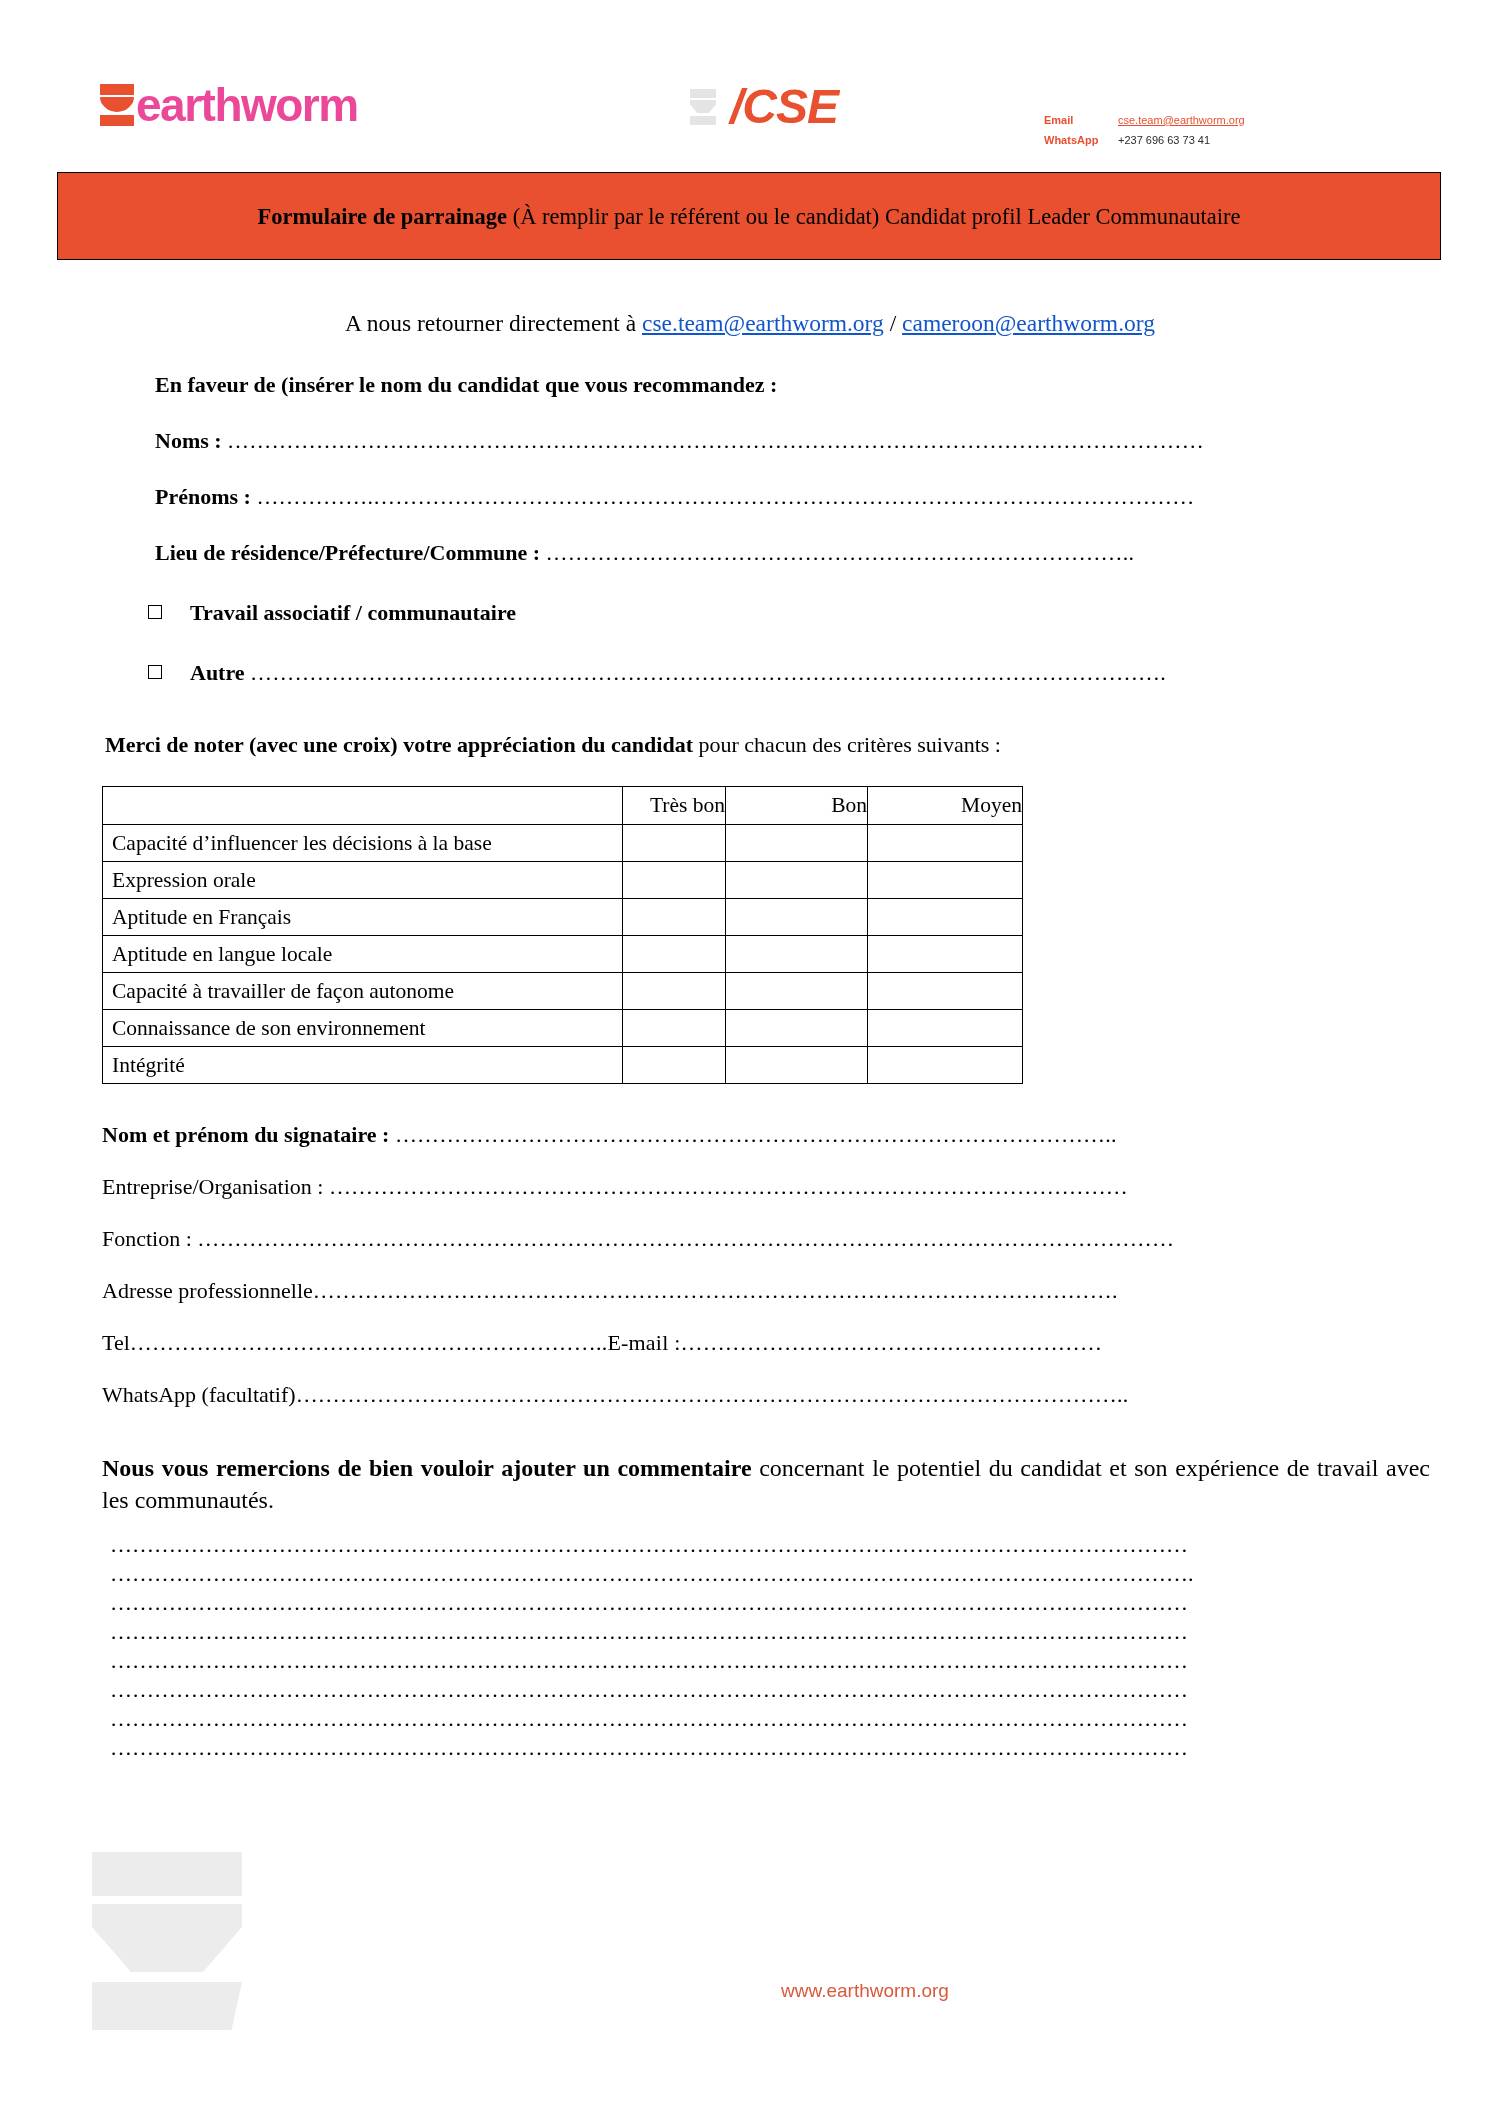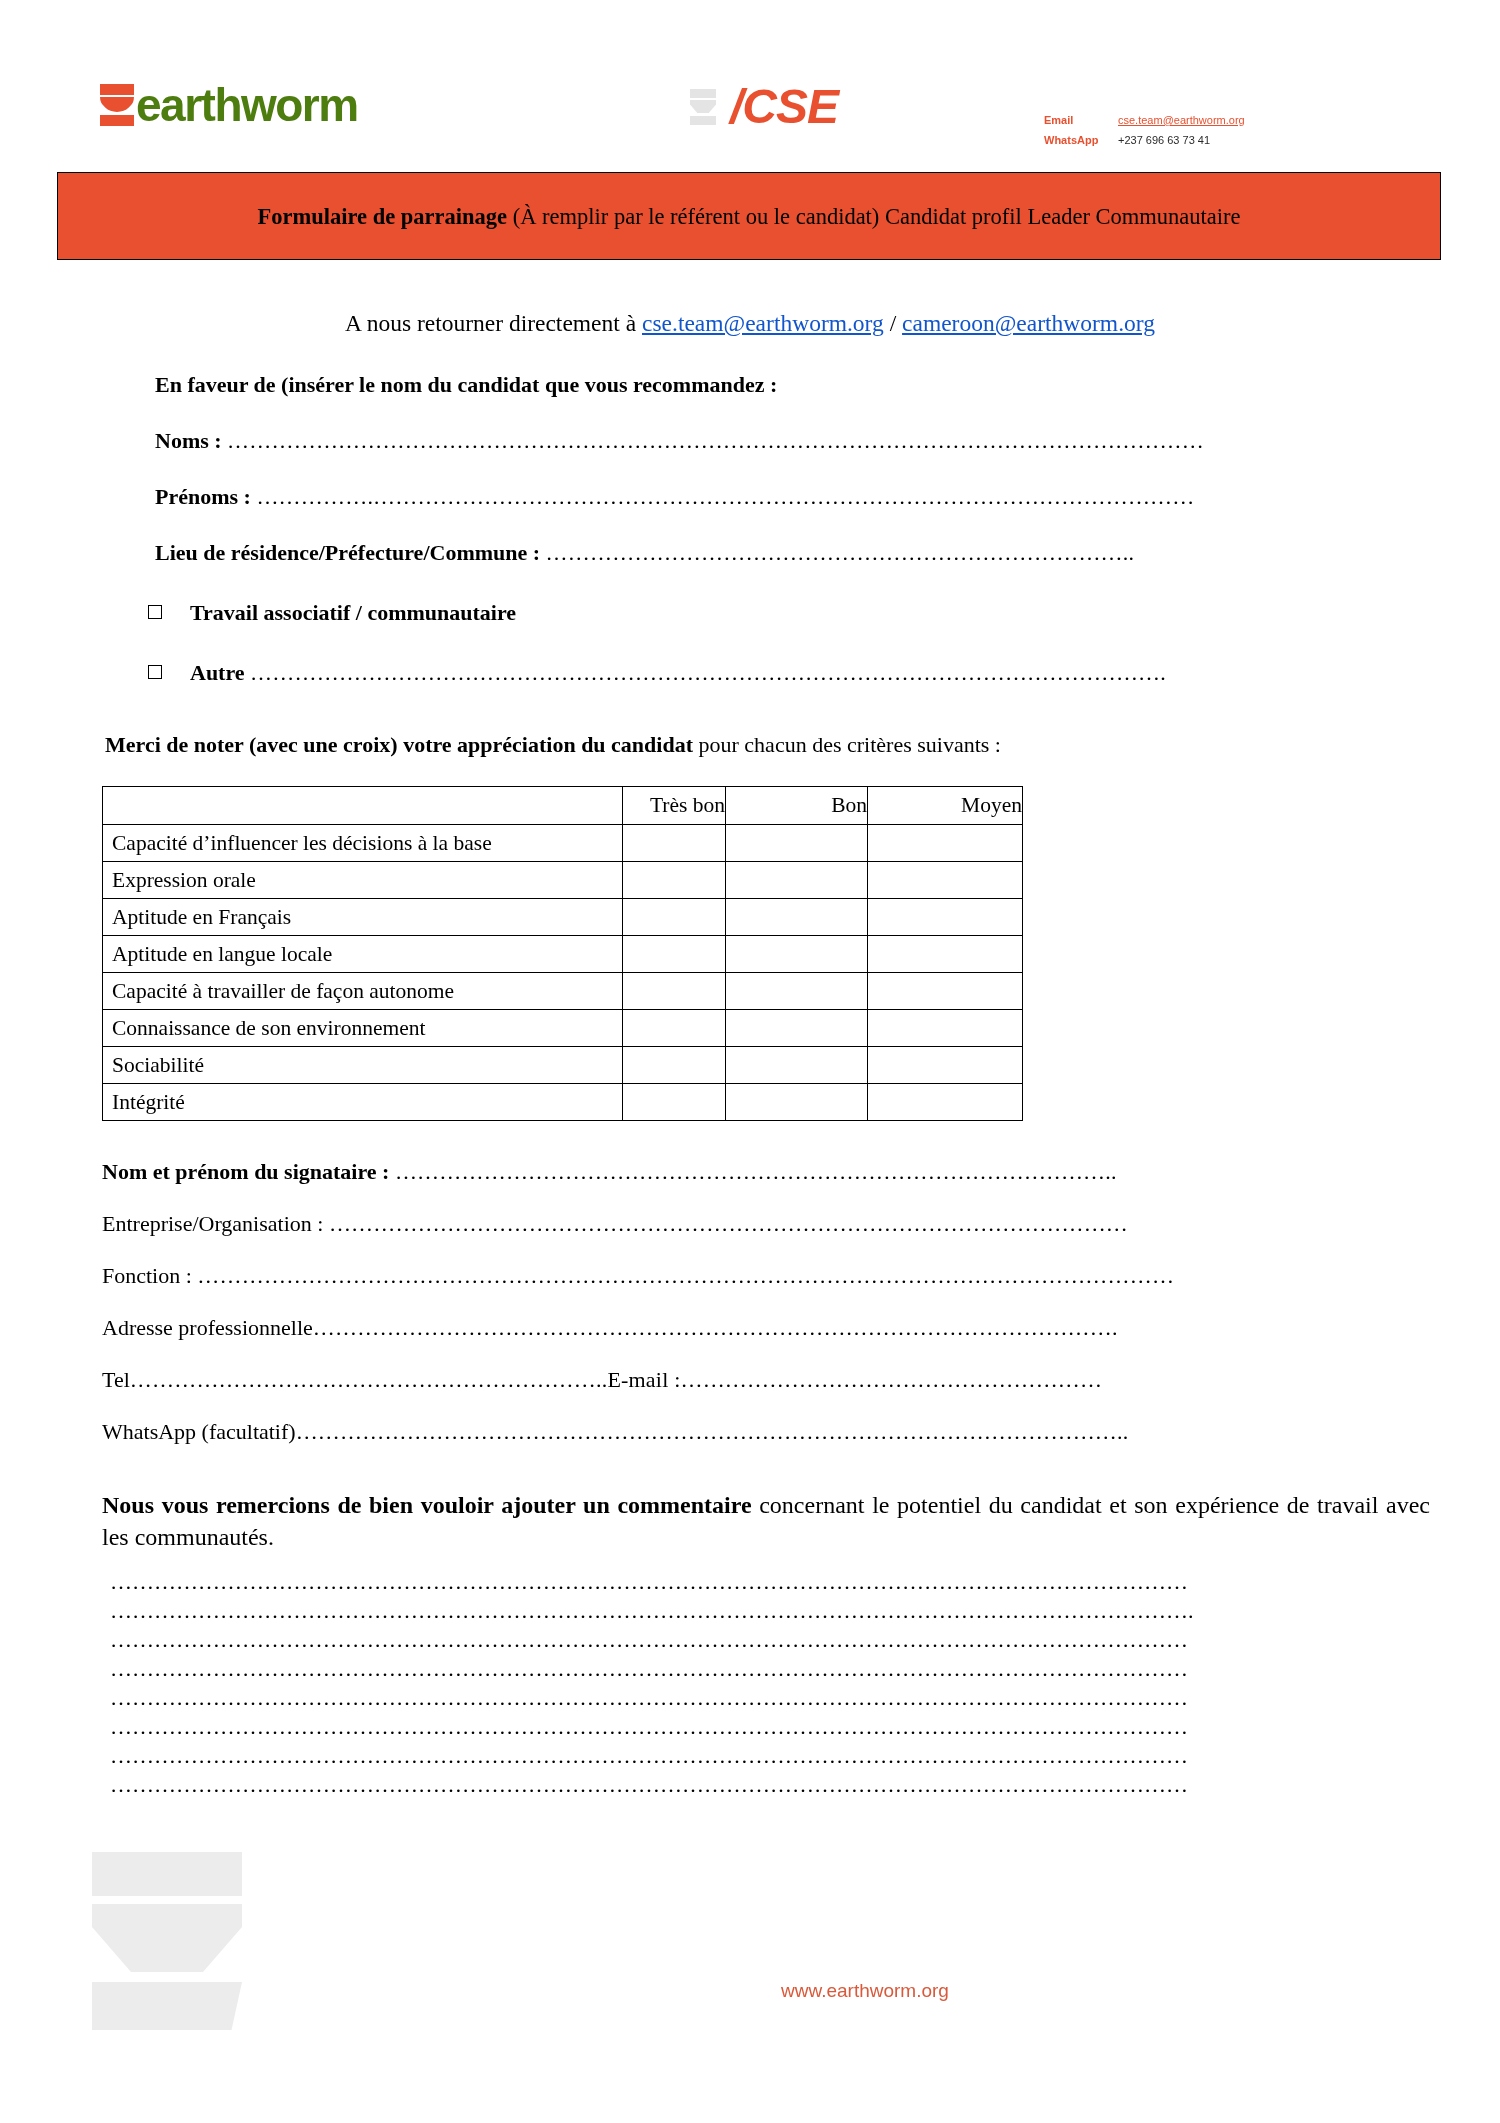--- a/index.html
+++ b/index.html
@@ -66,21 +66,21 @@
     position: absolute;
     left: 0; bottom: 0;
     width: 34px; height: 11px;
     background: #E8502F;
   }
   .ew-word {
     font-family: "Liberation Sans", sans-serif;
     font-weight: bold;
     font-size: 46px;
     letter-spacing: -1.5px;
-    color: #4d7c0f;
+    color: #ec4899;
     line-height: 1;
   }
 
   
   .cse-logo {
     position: absolute;
     left: 690px;
     top: 44px;
     display: flex;
     align-items: center;
@@ -467,26 +467,20 @@
           <td></td>
           <td></td>
         </tr>
         <tr>
           <td>Connaissance de son environnement</td>
           <td></td>
           <td></td>
           <td></td>
         </tr>
         <tr>
-          <td>Sociabilité</td>
-          <td></td>
-          <td></td>
-          <td></td>
-        </tr>
-        <tr>
           <td>Intégrité</td>
           <td></td>
           <td></td>
           <td></td>
         </tr>
       </tbody>
     </table>
 
     <div class="sig-block">
       <div class="sig-line first">

